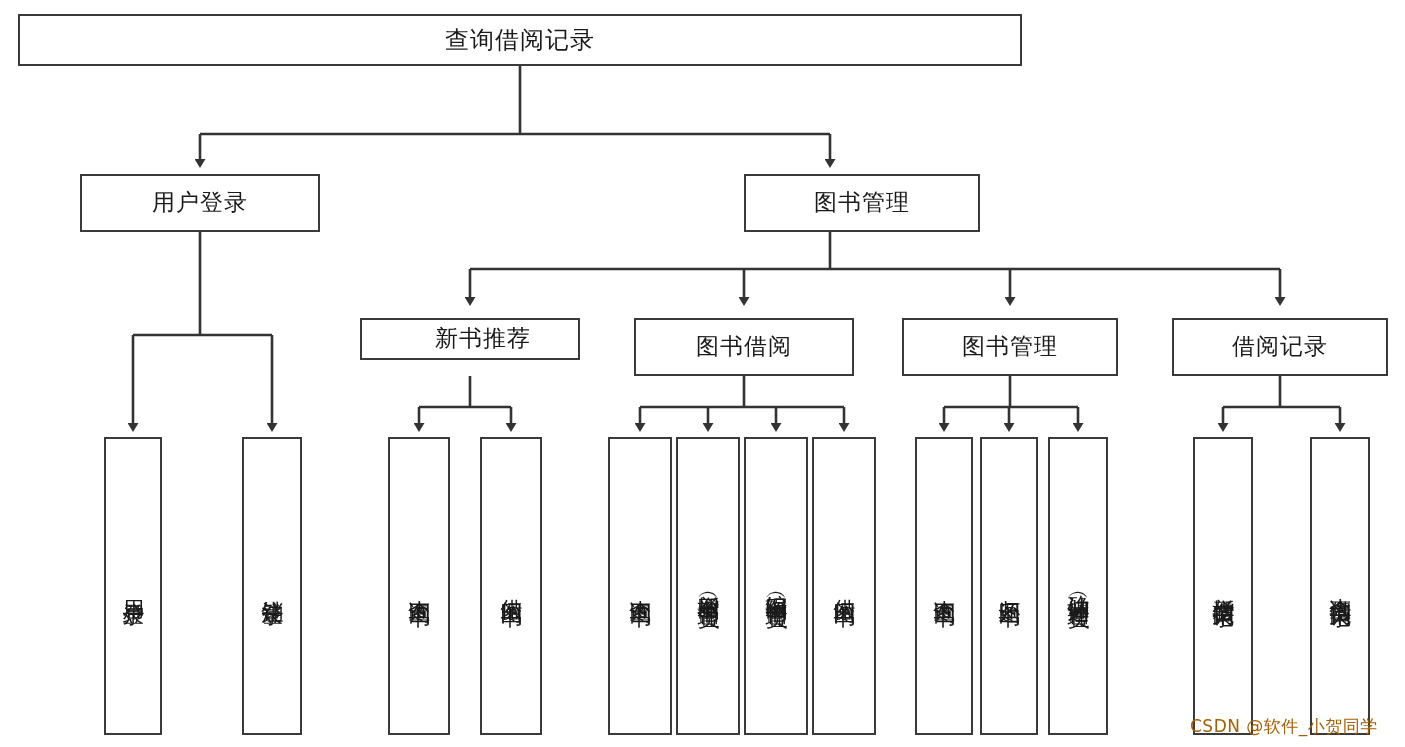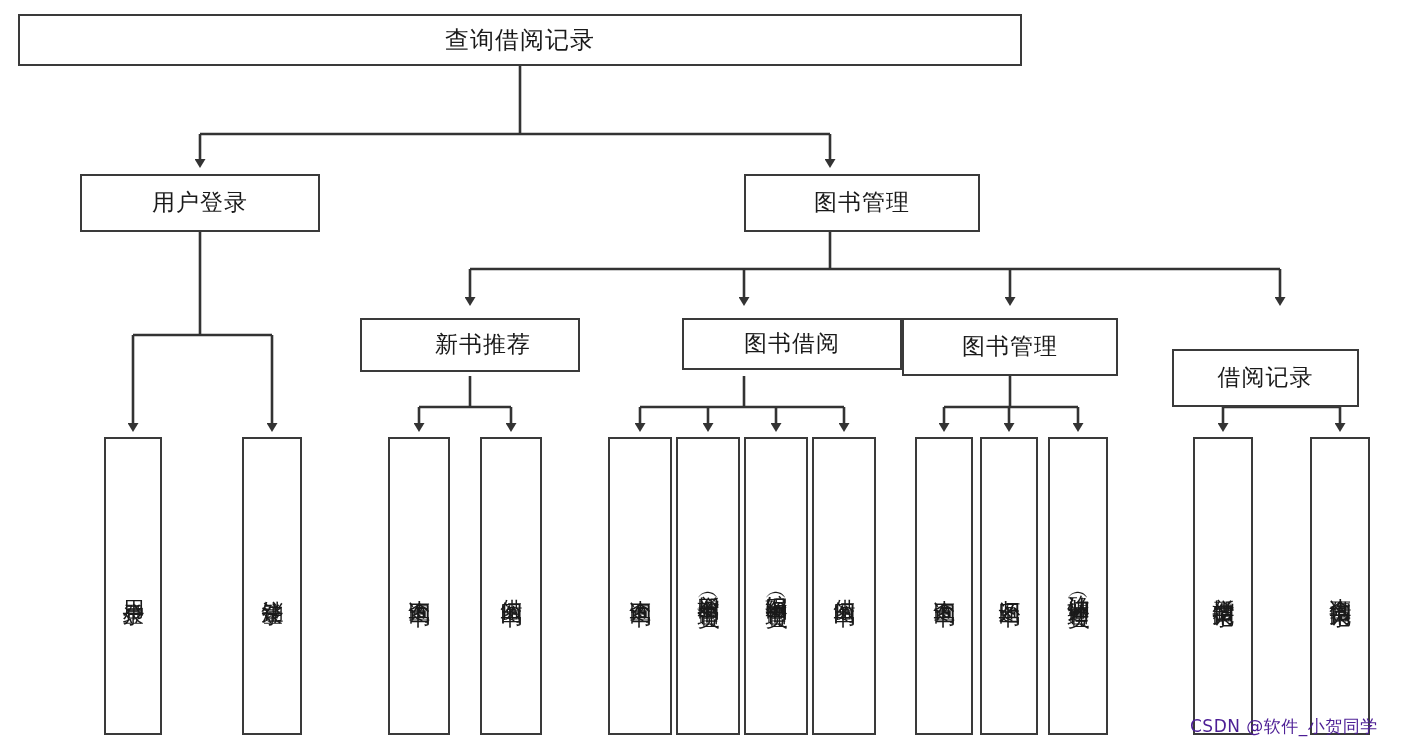--- a/index.html
+++ b/index.html
@@ -51,21 +51,21 @@
     line-height: 1.22;
     letter-spacing: 2px;
     white-space: nowrap;
   }
   .node.root {
     font-size: 24px;
   }
   .watermark {
     position: absolute;
     font-size: 17px;
-    color: #4c1d95;
+    color: #a16207;
     letter-spacing: 0.5px;
     white-space: nowrap;
     font-family: "DejaVu Sans", "Liberation Sans", sans-serif;
   }
 </style>
 </head>
 <body>
 
 <div id="canvas">
 
@@ -123,30 +123,30 @@
     <span>查询借阅记录</span>
   </div>
 
   <div class="node h" style="left:80px; top:174px; width:240px; height:58px;">
     <span>用户登录</span>
   </div>
   <div class="node h" style="left:712px; top:174px; width:236px; height:58px;margin-left:32px;">
     <span>图书管理</span>
   </div>
 
-  <div class="node h" style="left:360px; top:318px; width:220px; height:54px;padding-left:26px;">
+  <div class="node h" style="left:360px; top:318px; width:220px; height:42px;padding-left:26px;">
     <span>新书推荐</span>
   </div>
-  <div class="node h" style="left:634px; top:318px; width:220px; height:52px;margin-left:48px;">
+  <div class="node h" style="left:634px; top:318px; width:220px; height:58px;">
     <span>图书借阅</span>
   </div>
   <div class="node h" style="left:902px; top:318px; width:216px; height:58px;">
     <span>图书管理</span>
   </div>
-  <div class="node h" style="left:1172px; top:318px; width:187px; height:58px;margin-top:31px;">
+  <div class="node h" style="left:1172px; top:318px; width:216px; height:58px;">
     <span>借阅记录</span>
   </div>
 
   <div class="node v" style="left:104px; top:437px; width:58px; height:298px;">
     <span class="vtext">用户登录</span>
   </div>
   <div class="node v" style="left:242px; top:437px; width:60px; height:298px;">
     <span class="vtext">注销登录</span>
   </div>
 

